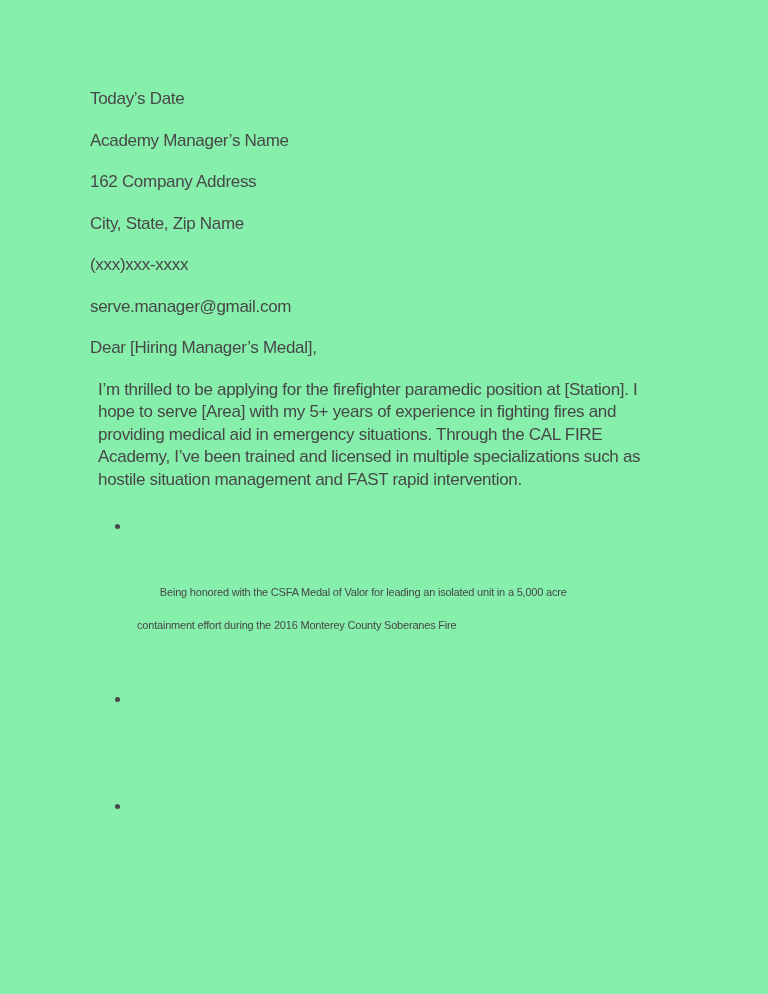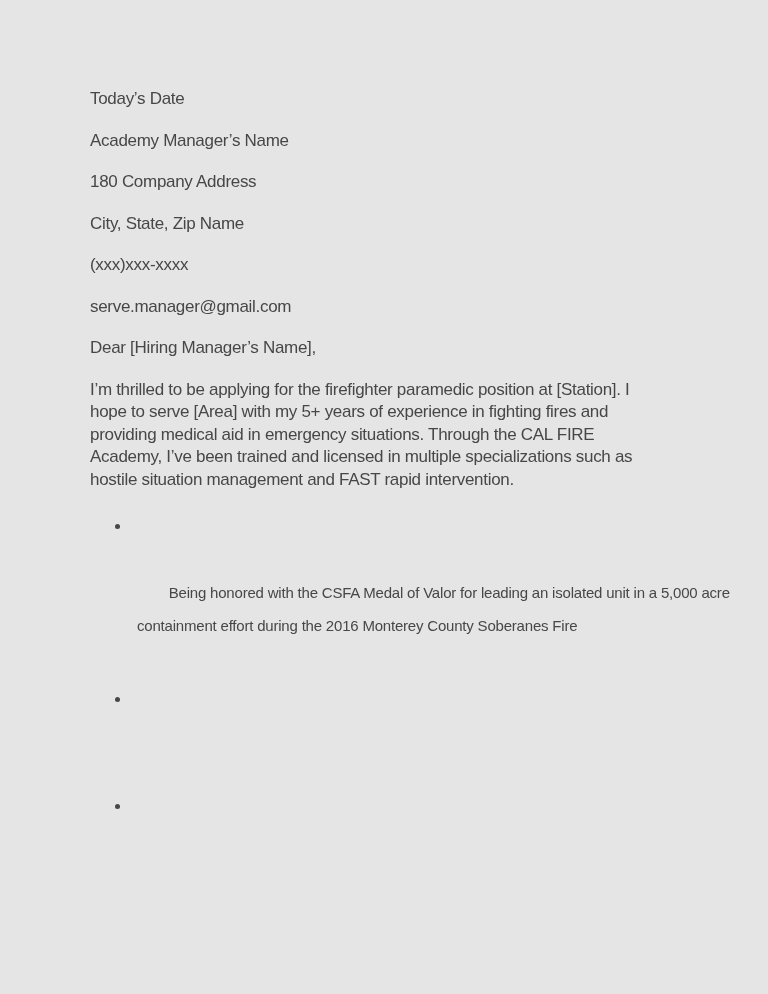--- a/index.html
+++ b/index.html
@@ -4,21 +4,21 @@
 <style>
   html, body {
     margin: 0;
     padding: 0;
     background: #ffffff;
   }
   .page {
     position: relative;
     width: 768px;
     height: 994px;
-    background: #e5e5e5;
+    background: #86efac;
     overflow: hidden;
   }
   .letter-body {
     position: absolute;
     left: 90px;
     top: 88px;
     width: 648px;
     font-family: "Liberation Sans", "DejaVu Sans", sans-serif;
     color: #474747;
   }
@@ -26,33 +26,33 @@
     font-size: 17px;
     line-height: 22px;
     letter-spacing: -0.3px;
     margin: 0 0 19.5px 0;
     white-space: pre;
   }
   .para {
     font-size: 17px;
     line-height: 22.5px;
     letter-spacing: -0.3px;
-    margin: 0 0 19px 0;
+    margin: 0 0 19px 8px;
     white-space: pre;
   }
   ul.highlights {
     list-style: none;
     margin: 13px 0 8px 0;
     padding: 0;
   }
   ul.highlights li {
     position: relative;
     padding-left: 47px;
     margin: 0 0 8px 0;
-    font-size: 15px;
+    font-size: 11px;
     line-height: 33px;
     letter-spacing: -0.2px;
     white-space: pre;
     color: #474747;
   }
   .dot {
     position: absolute;
     left: 25px;
     top: 14px;
     width: 5px;
@@ -61,25 +61,25 @@
     background: #474747;
   }
 </style>
 </head>
 <body>
 
 <div class="page">
   <div class="letter-body">
     <p class="hline">Today’s Date</p>
     <p class="hline">Academy Manager’s Name</p>
-    <p class="hline">180 Company Address</p>
+    <p class="hline">162 Company Address</p>
     <p class="hline">City, State, Zip Name</p>
     <p class="hline">(xxx)xxx-xxxx</p>
     <p class="hline">serve.manager@gmail.com</p>
-    <p class="hline">Dear [Hiring Manager’s Name],</p>
+    <p class="hline">Dear [Hiring Manager’s Medal],</p>
 
     <p class="para">I’m thrilled to be applying for the firefighter paramedic position at [Station]. I
 hope to serve [Area] with my 5+ years of experience in fighting fires and
 providing medical aid in emergency situations. Through the CAL FIRE
 Academy, I’ve been trained and licensed in multiple specializations such as
 hostile situation management and FAST rapid intervention.</p>
 
     <ul class="highlights">
       <li>
         <span class="dot"></span>

